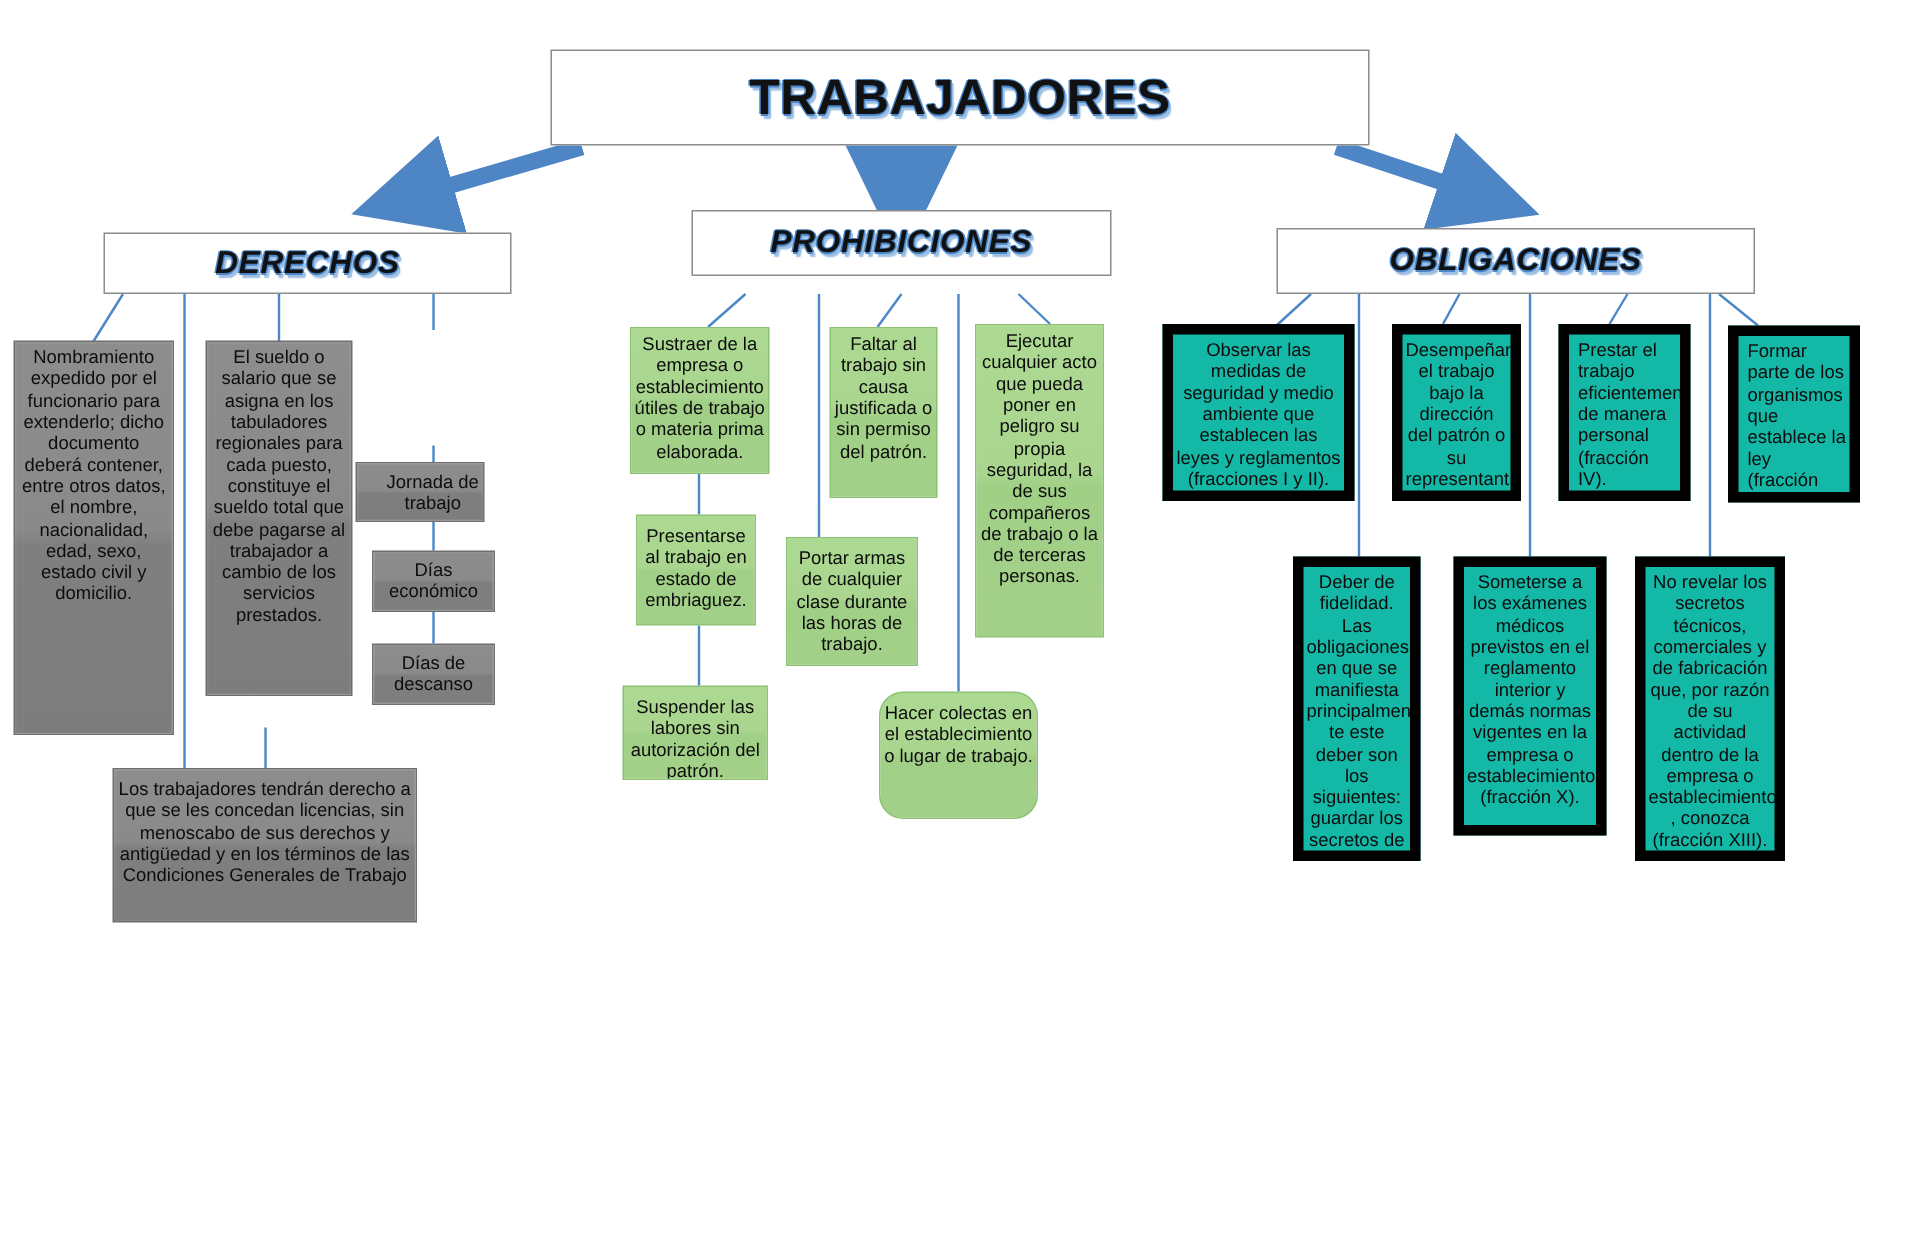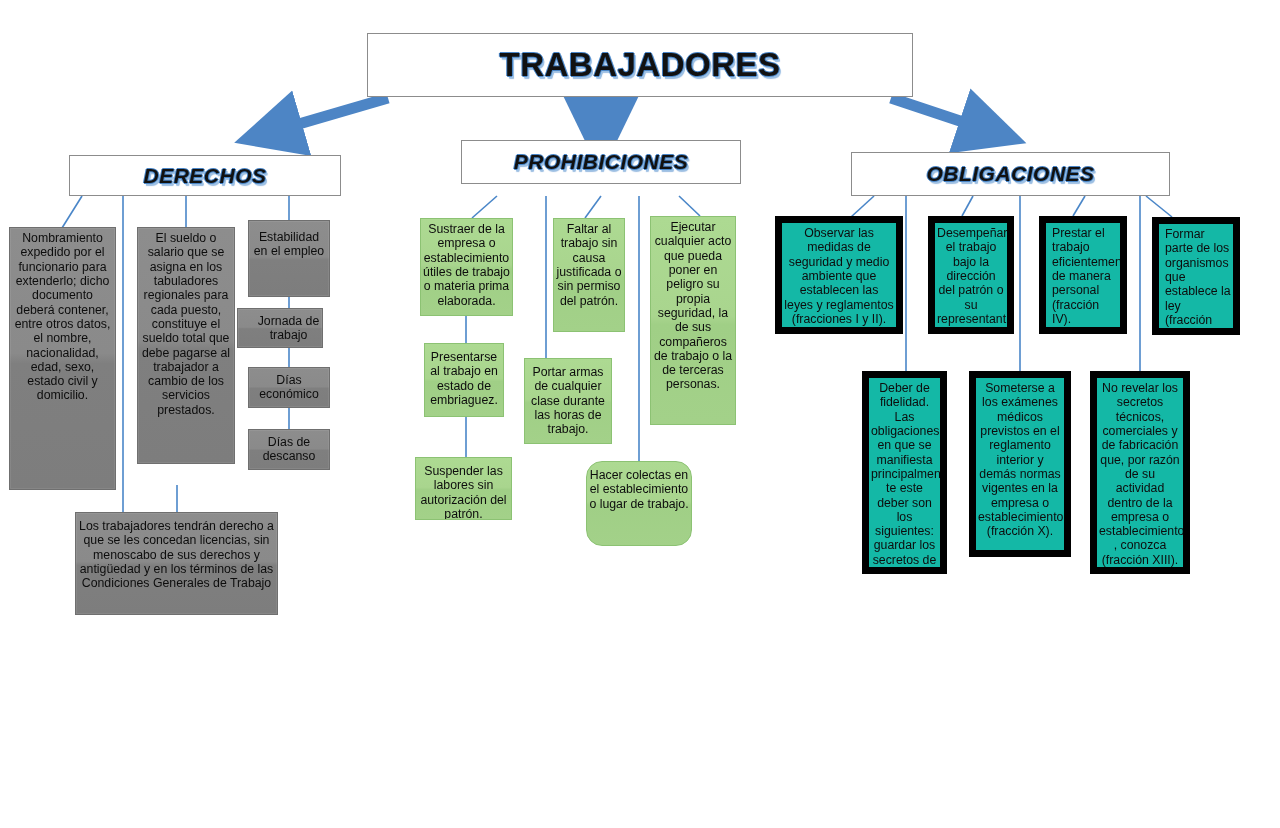--- a/index.html
+++ b/index.html
@@ -139,23 +139,20 @@
   </div>
 
   <div class="node gray" style="left:9px;top:227px;width:107px;height:263px;">
     <span class="txt">Nombramiento expedido por el funcionario para extenderlo; dicho documento deberá contener, entre otros datos, el nombre, nacionalidad, edad, sexo, estado civil y domicilio.</span>
   </div>
 
   <div class="node gray" style="left:137px;top:227px;width:98px;height:237px;">
     <span class="txt">El sueldo o salario que se asigna en los tabuladores regionales para cada puesto, constituye el sueldo total que debe pagarse al trabajador a cambio de los servicios prestados.</span>
   </div>
 
-  <div class="node gray" style="left:248px;top:220px;width:82px;height:77px;padding-top:9px;">
-    <span class="txt">Estabilidad en el empleo</span>
-  </div>
 
   <div class="node gray" style="left:237px;top:308px;width:86px;height:40px;padding-top:5px;padding-left:19px;">
     <span class="txt">Jornada de trabajo</span>
   </div>
 
   <div class="node gray" style="left:248px;top:367px;width:82px;height:41px;padding-top:5px;">
     <span class="txt">Días económico</span>
   </div>
 
   <div class="node gray" style="left:248px;top:429px;width:82px;height:41px;padding-top:5px;">

